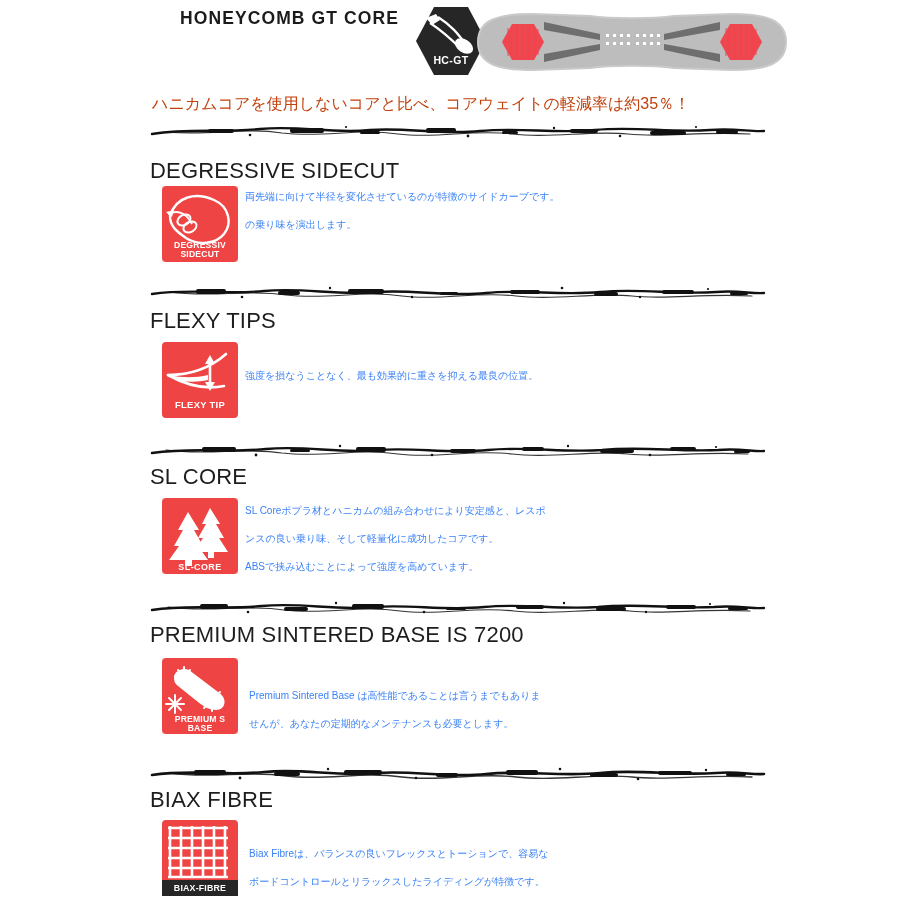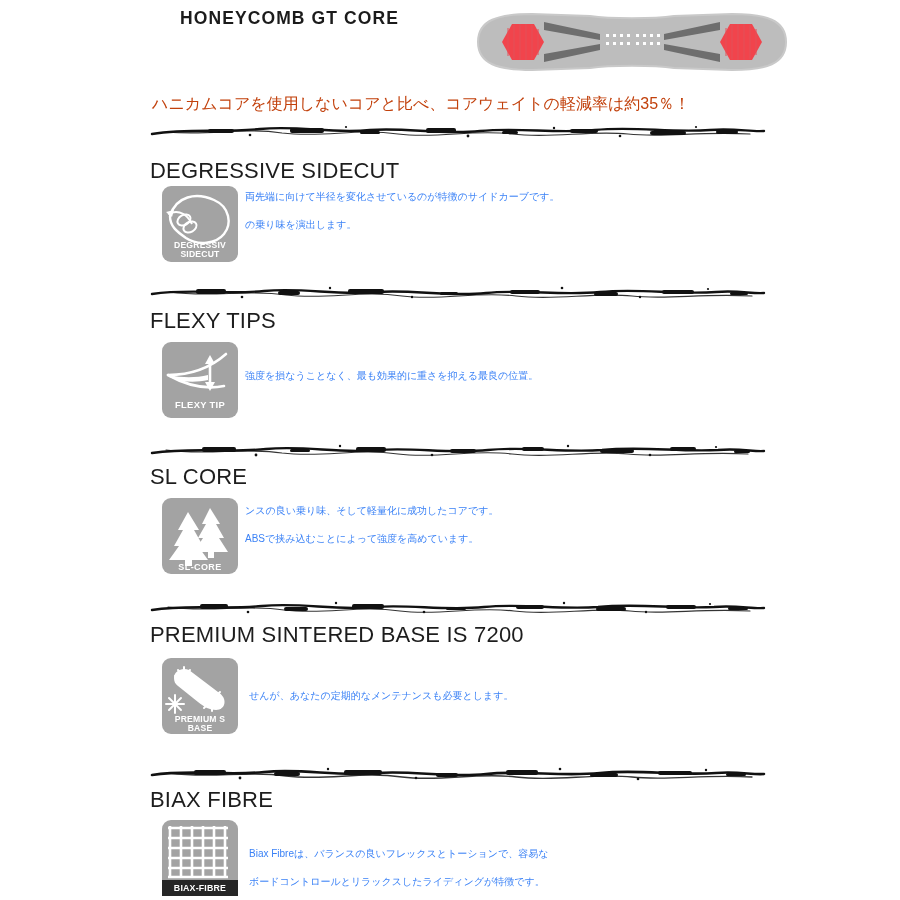--- a/index.html
+++ b/index.html
@@ -38,21 +38,21 @@
 
   
   .section{position:absolute;left:0;width:900px;}
   .sec-title{
     position:absolute;left:150px;
     font-size:22px;font-weight:normal;letter-spacing:.2px;
     color:#1d1d1d;white-space:nowrap;
   }
   .sec-icon{
     position:absolute;left:162px;width:76px;height:76px;
-    background:#a3a3a3;border-radius:9px;
+    background:#ef4444;border-radius:4px;
   }
   .sec-icon svg{display:block;width:76px;height:76px;}
   .sec-body{
     position:absolute;left:245px;width:520px;
     font-size:10px;line-height:28px;color:#3b82f6;
     font-family:"Liberation Sans","DejaVu Sans",sans-serif;
   }
   .sec-body p{margin:0;}
   .sec-body.indent{left:249px;}
   .icon-label{
@@ -67,20 +67,30 @@
   }
 </style>
 </head>
 <body>
 
 <div class="page">
 
   <div class="header">
     <div class="hc-title">HONEYCOMB GT CORE</div>
 
+    <div class="hc-hex">
+      <svg viewBox="0 0 74 74" xmlns="http://www.w3.org/2000/svg">
+        <polygon points="20,3 54,3 72,37 54,71 20,71 2,37" fill="#262626"></polygon>
+        <path d="M12 14 L22 10 L26 16 L18 21 Z" fill="#ffffff"></path>
+        <path d="M24 13 C38 22 44 30 50 38" stroke="#ffffff" stroke-width="2.2" fill="none"></path>
+        <path d="M16 19 C30 28 38 36 46 44" stroke="#ffffff" stroke-width="2.2" fill="none"></path>
+        <ellipse cx="50" cy="42" rx="10" ry="6.5" transform="rotate(33 50 42)" fill="#ffffff"></ellipse>
+        <text class="icon-label" x="37" y="60" text-anchor="middle" font-size="10.5" letter-spacing="0.4">HC-GT</text>
+      </svg>
+    </div>
 
     <div class="board-top">
       <svg viewBox="0 0 320 72" xmlns="http://www.w3.org/2000/svg">
 
         <path d="M6 36 C6 14 26 8 60 8 L118 10 C138 13 182 13 202 10 L260 8 C294 8 314 14 314 36 C314 58 294 64 260 64 L202 62 C182 59 138 59 118 62 L60 64 C26 64 6 58 6 36 Z" fill="#BDBDBD" stroke="#C9C9C9" stroke-width="2"></path>
 
         <polygon points="40,18 62,18 72,36 62,54 40,54 30,36" fill="#F1444C"></polygon>
         <polygon points="258,18 280,18 290,36 280,54 258,54 248,36" fill="#F1444C"></polygon>
 
         <g stroke="#E25158" stroke-width="1">
@@ -238,20 +248,21 @@
     <div class="sec-icon" style="top:498px">
       <svg viewBox="0 0 76 76" xmlns="http://www.w3.org/2000/svg">
 
         <path d="M48 10 L58 26 L54 26 L62 40 L57 40 L66 54 L52 54 L52 60 L46 60 L46 54 L32 54 L41 40 L36 40 L44 26 L40 26 Z" fill="#ffffff"></path>
 
         <path d="M26 14 L37 32 L32 32 L41 48 L36 48 L46 62 L30 62 L30 68 L23 68 L23 62 L7 62 L17 48 L12 48 L21 32 L16 32 Z" fill="#ffffff"></path>
         <text class="icon-label" x="38" y="72" text-anchor="middle" font-size="9" letter-spacing="0.4">SL-CORE</text>
       </svg>
     </div>
     <div class="sec-body" style="top:497px">
+      <p>SL Coreポプラ材とハニカムの組み合わせにより安定感と、レスポ</p>
       <p>ンスの良い乗り味、そして軽量化に成功したコアです。</p>
       <p>ABSで挟み込むことによって強度を高めています。</p>
     </div>
   </div>
 
   <div class="divider" style="top:598px">
     <svg viewBox="0 0 616 20" preserveAspectRatio="none" xmlns="http://www.w3.org/2000/svg">
       <path d="M2 12 C40 6 72 12 112 8 C152 4 184 13 224 9 C260 6 294 13 334 9 C374 5 408 12 448 9 C488 5 524 11 564 9 C586 7 602 11 614 10" stroke="#111" stroke-width="2.4" fill="none" stroke-linecap="round"></path>
       <path d="M18 9 C60 15 94 6 134 12 C176 17 208 7 250 13 C290 18 324 8 364 13 C404 18 440 9 480 13 C516 17 550 10 600 13" stroke="#111" stroke-width="1.2" fill="none" stroke-linecap="round" opacity=".85"></path>
       <g fill="#111">
@@ -298,20 +309,21 @@
               <line x1="0" y1="-9" x2="0" y2="9"></line>
             <line x1="-6" y1="-6" x2="6" y2="6"></line>
               <line x1="-6" y1="6" x2="6" y2="-6"></line>
           </g>
         </g>
         <text class="icon-label" x="38" y="64" text-anchor="middle" font-size="8.6" letter-spacing="0.2">PREMIUM S</text>
         <text class="icon-label" x="38" y="73" text-anchor="middle" font-size="8.6" letter-spacing="0.2">BASE</text>
       </svg>
     </div>
     <div class="sec-body indent" style="top:682px">
+      <p>Premium Sintered Base は高性能であることは言うまでもありま</p>
       <p>せんが、あなたの定期的なメンテナンスも必要とします。</p>
     </div>
   </div>
 
   <div class="divider" style="top:764px">
     <svg viewBox="0 0 616 20" preserveAspectRatio="none" xmlns="http://www.w3.org/2000/svg">
       <path d="M2 11 C42 5 74 12 114 8 C154 4 186 13 226 9 C262 6 296 14 336 10 C376 6 410 13 450 9 C490 5 526 12 566 9 C588 7 602 11 614 10" stroke="#111" stroke-width="2.6" fill="none" stroke-linecap="round"></path>
       <path d="M20 9 C62 15 96 6 136 12 C178 17 210 7 252 13 C292 18 326 8 366 13 C406 18 442 9 482 13 C518 17 552 10 602 13" stroke="#111" stroke-width="1.3" fill="none" stroke-linecap="round" opacity=".85"></path>
       <g fill="#111">
         <rect x="44" y="6" width="32" height="5" rx="2"></rect>

